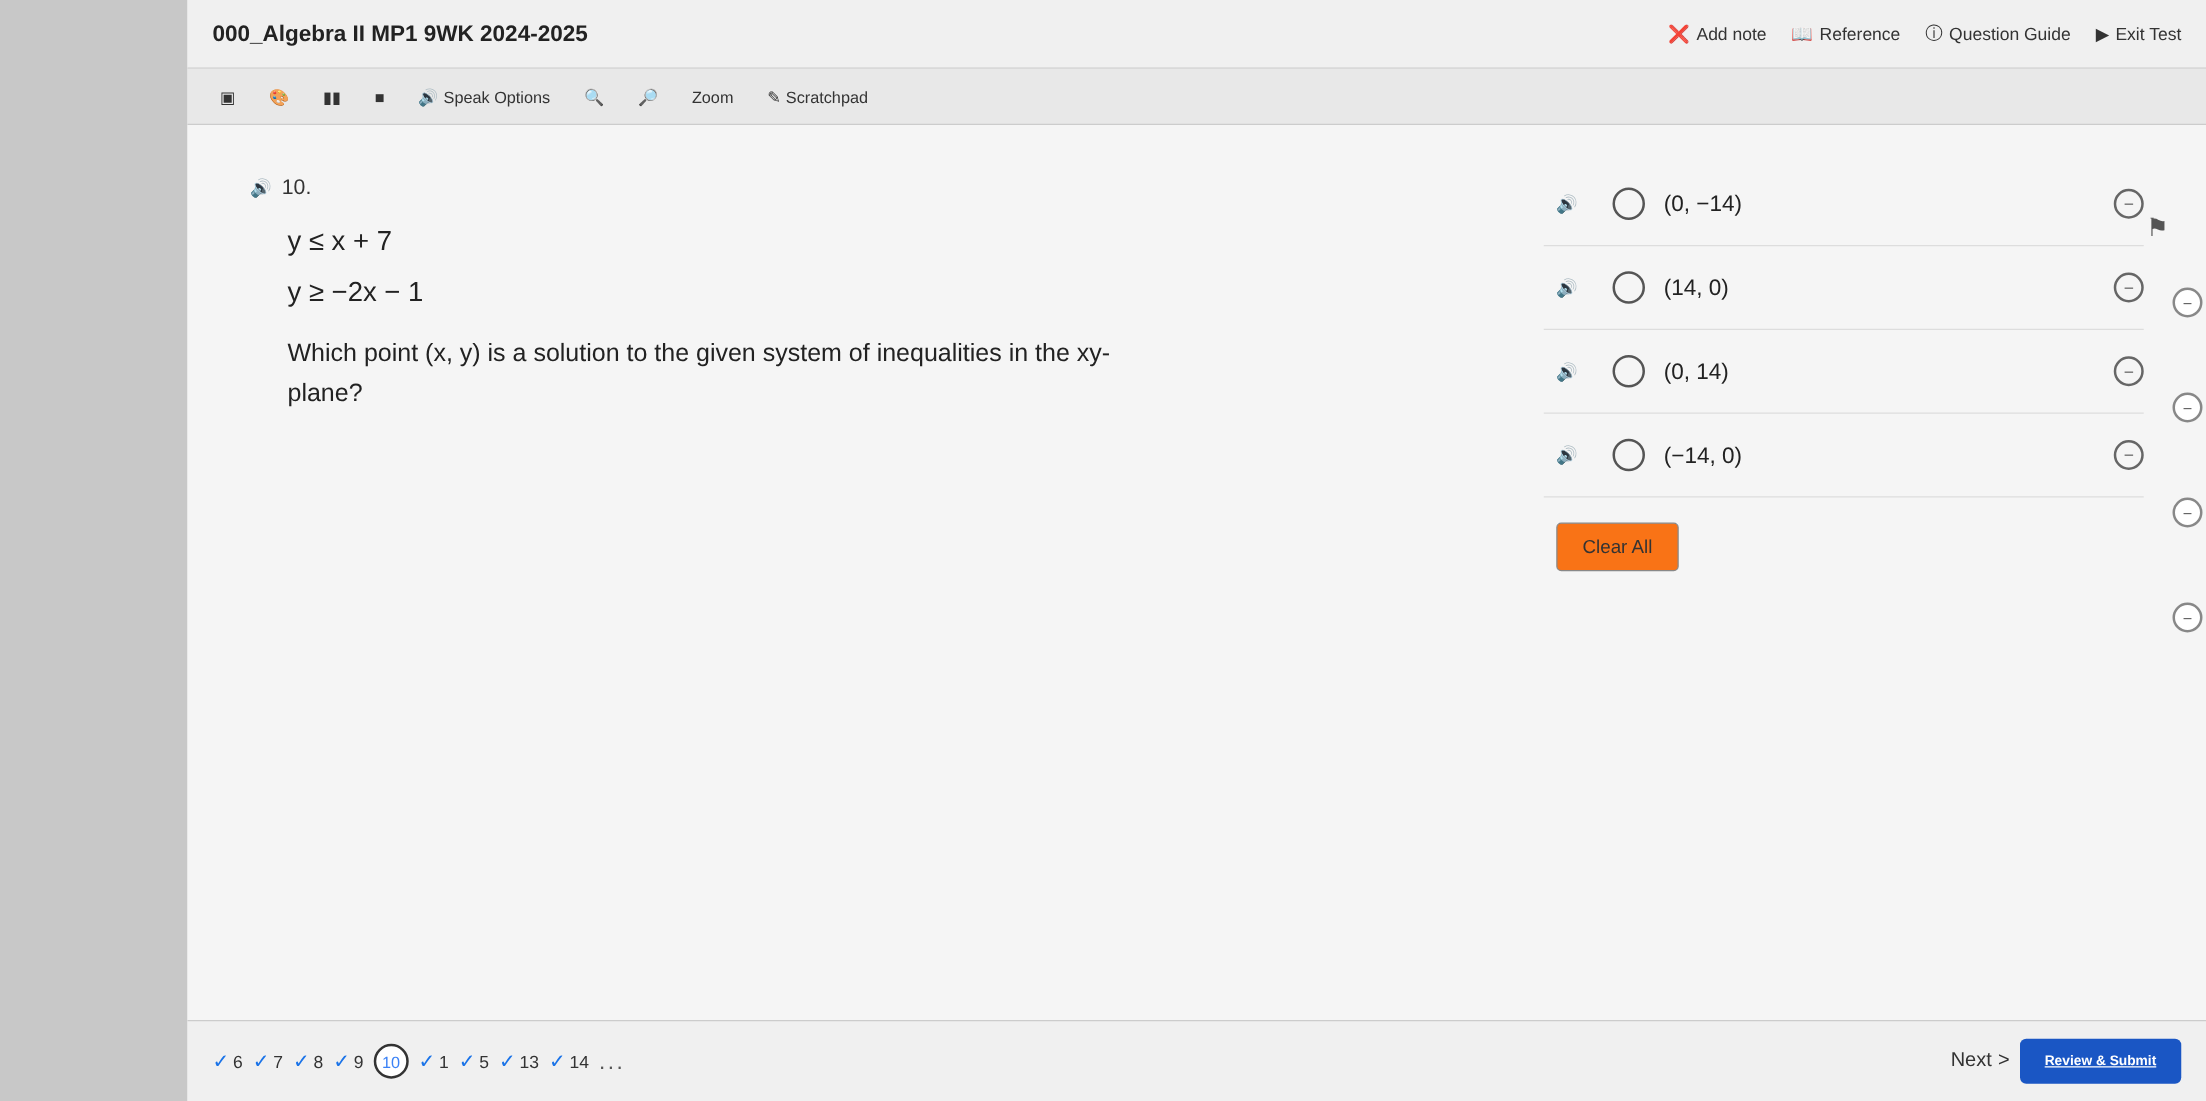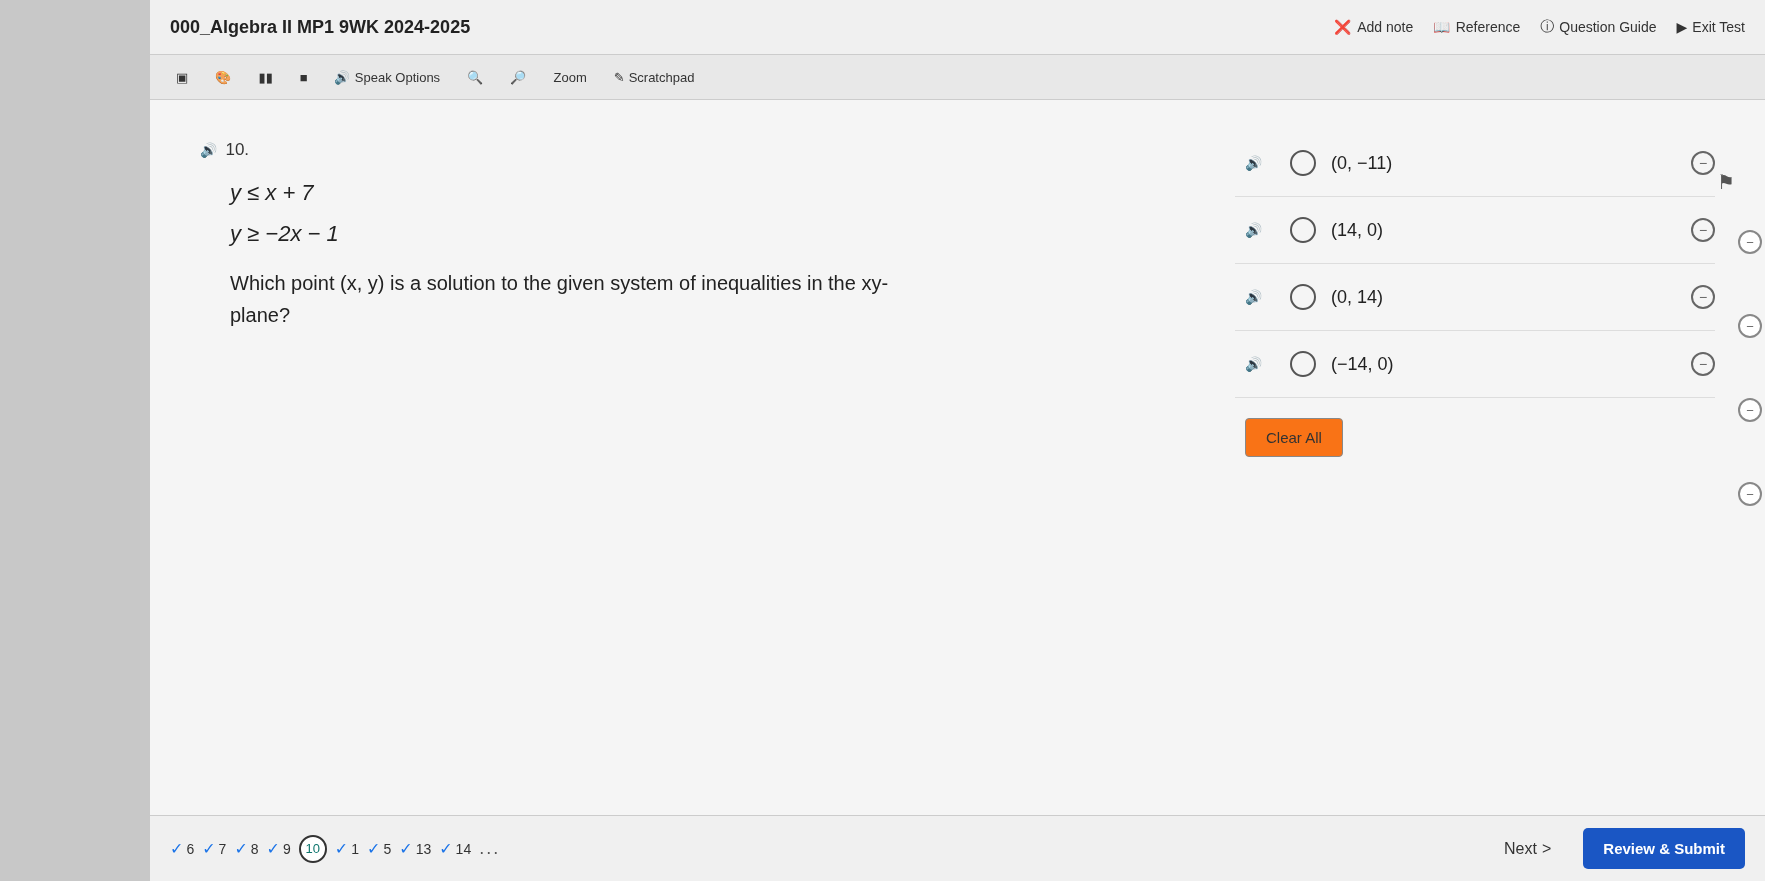--- a/index.html
+++ b/index.html
@@ -111,21 +111,20 @@
       color: #666;
       font-size: 14px;
       cursor: pointer;
     }
 
     .math-line {
       font-size: 22px;
       color: #222;
       margin-bottom: 15px;
       margin-left: 30px;
-      font-style: italic;
     }
 
     .question-text {
       font-size: 20px;
       color: #222;
       max-width: 700px;
       line-height: 1.6;
       margin-left: 30px;
       margin-top: 20px;
     }
@@ -251,56 +250,57 @@
 
     .q-num-circle {
       width: 28px;
       height: 28px;
       border-radius: 50%;
       border: 2px solid #555;
       display: flex;
       align-items: center;
       justify-content: center;
       font-size: 13px;
-      color: #0f766e;
+      color: #3b82f6;
     }
 
     .q-num-circle.current {
       border: 2px solid #333;
       background: white;
     }
 
     .check-icon {
       color: #1a73e8;
       font-size: 16px;
     }
 
     .bottom-right-btns {
       display: flex;
       align-items: center;
-      gap: 32px;
+      gap: 8px;
     }
 
     .next-btn {
       display: flex;
       align-items: center;
       gap: 5px;
       cursor: pointer;
       font-size: 16px;
       color: #333;
     }
 
     .review-submit-btn {
       background: #1a56c4;
       color: white;
       padding: 12px 20px;
       border-radius: 5px;
       cursor: pointer;
-      font-size: 15px;
+      font-size: 11px;
       font-weight: bold;
+      text-decoration: underline;
     }
 
     .dots {
       font-size: 18px;
       color: #555;
       letter-spacing: 2px;
     }
 
     
     .flag-btn {
@@ -395,21 +395,21 @@
       <div class="math-line">y ≤ x + 7</div>
       <div class="math-line">y ≥ −2x − 1</div>
       <div class="question-text">Which point (x, y) is a solution to the given system of inequalities in the xy-plane?</div>
     </div>
 
     <div class="answers-area">
 
       <div class="answer-row">
         <span class="answer-speak">🔊</span>
         <div class="answer-radio"></div>
-        <span class="answer-text">(0, −11)</span>
+        <span class="answer-text">(0, −14)</span>
         <div class="eliminate-btn">−</div>
       </div>
 
       <div class="answer-row">
         <span class="answer-speak">🔊</span>
         <div class="answer-radio"></div>
         <span class="answer-text">(14, 0)</span>
         <div class="eliminate-btn">−</div>
       </div>
 

